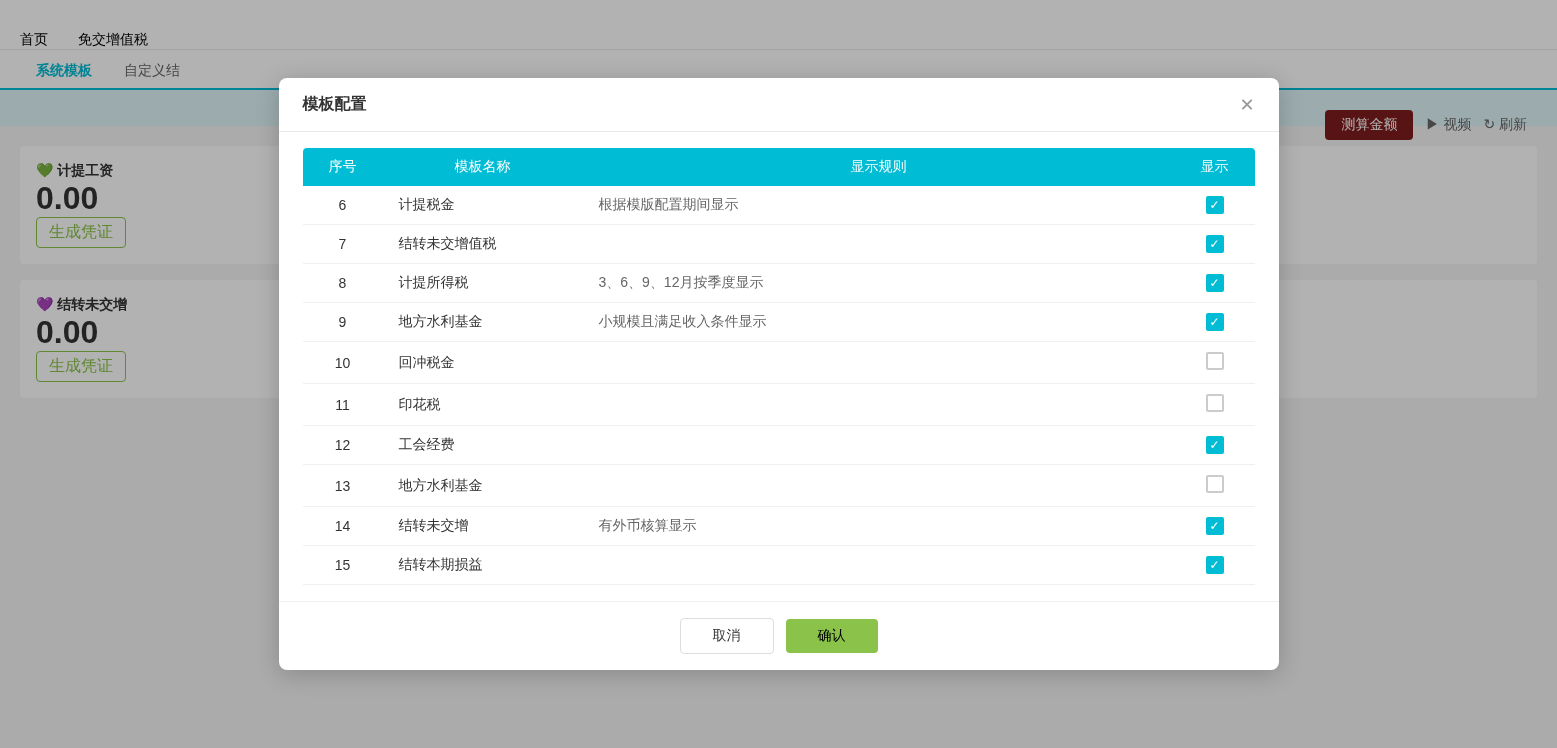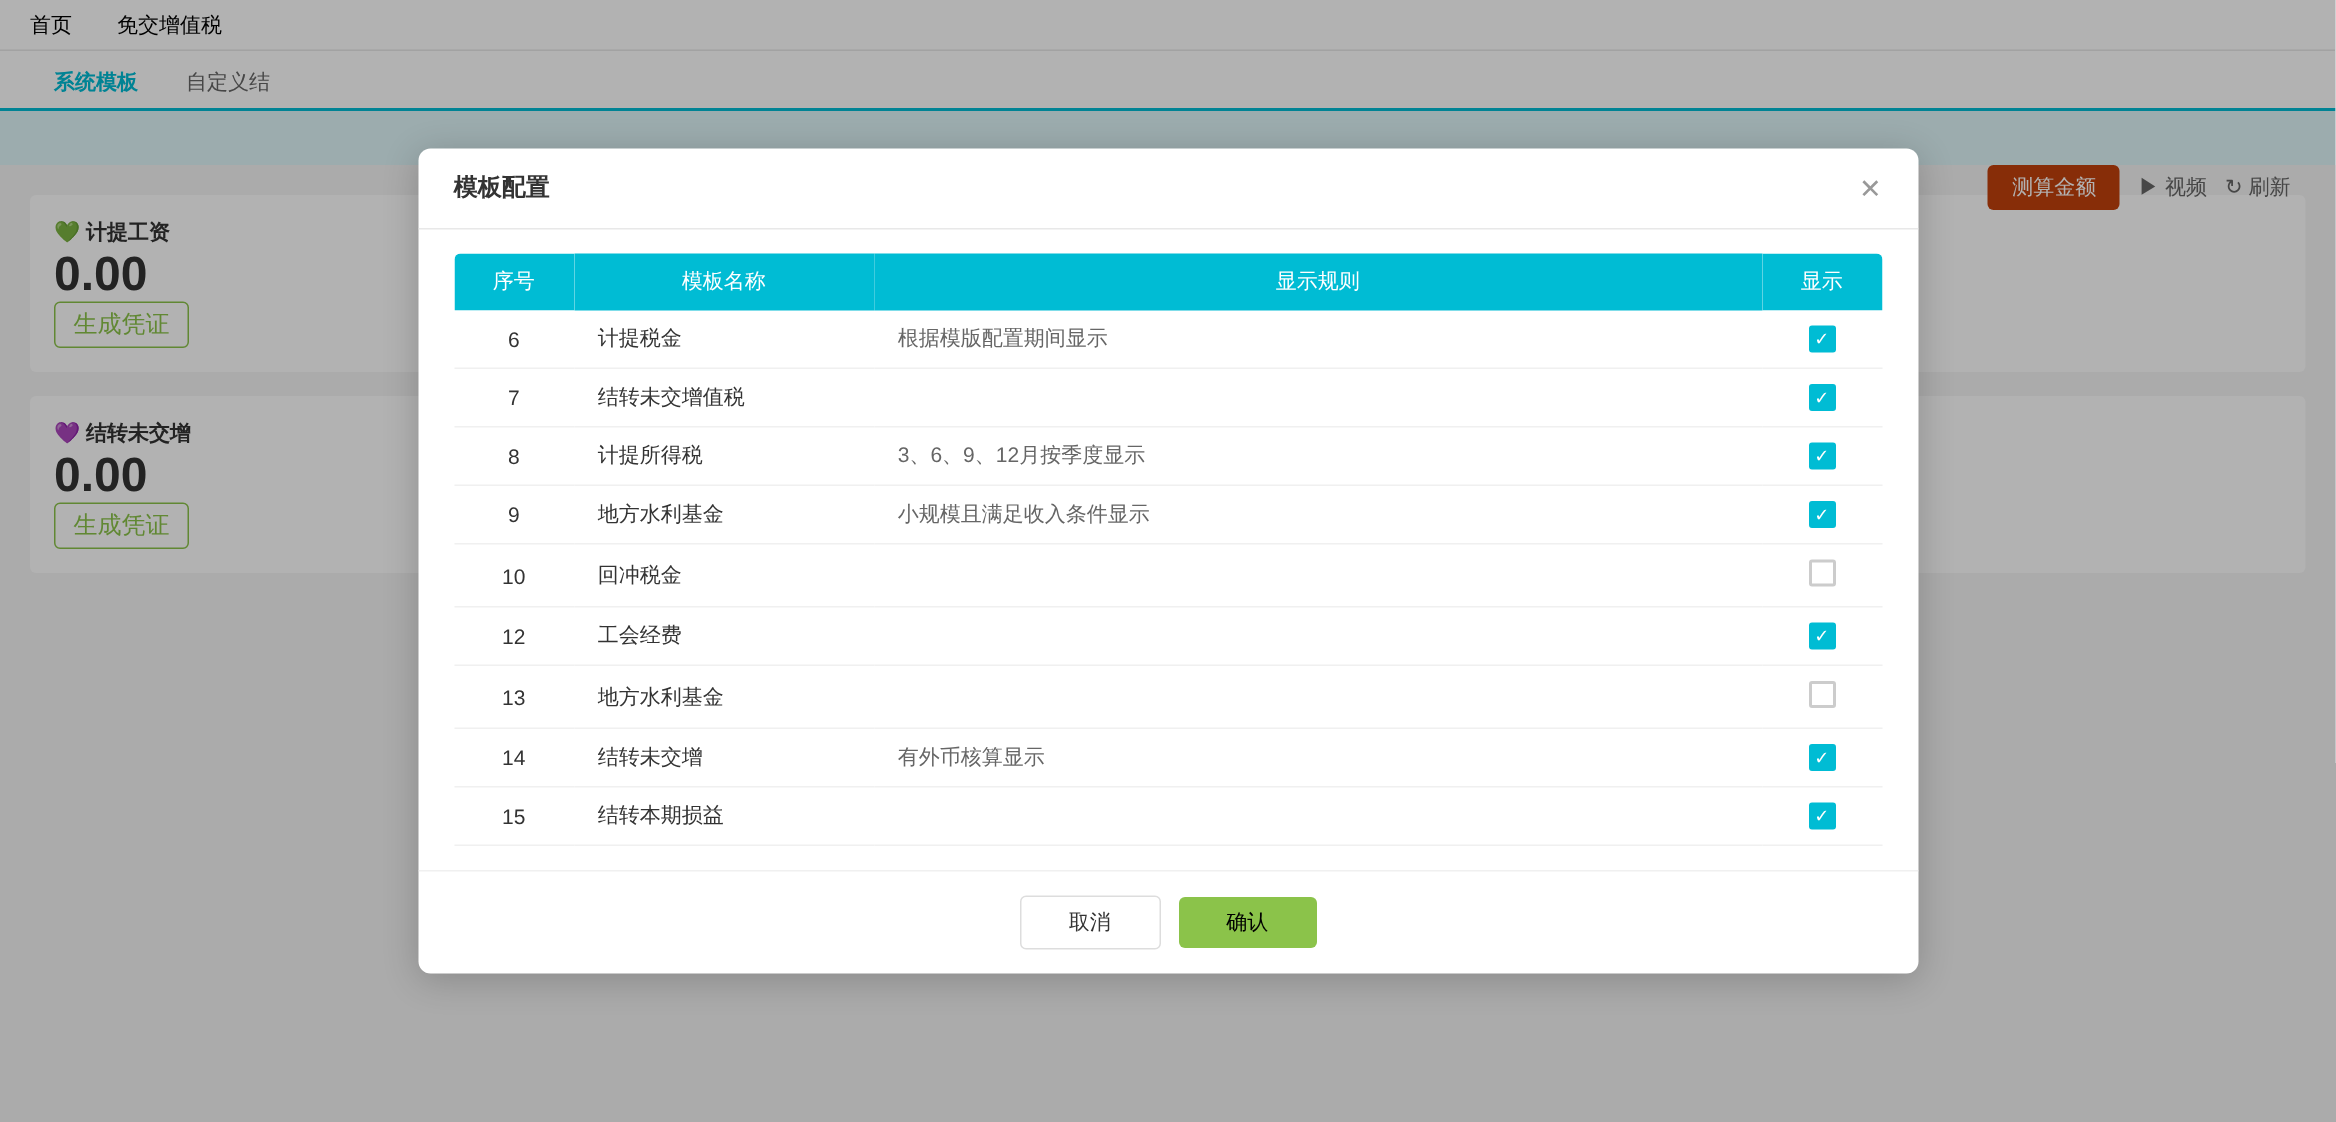--- a/index.html
+++ b/index.html
@@ -17,23 +17,23 @@
     .bg-page {
       width: 100%;
       height: 100%;
       background: #f5f5f5;
       position: absolute;
       top: 0; left: 0;
     }
 
     .top-nav {
       background: #fff;
-      height: 34px;
-      display: flex;
-      align-items: center;
+      height: 50px;
+      display: flex;
+      align-items: flex-end;
       padding: 0 20px;
       gap: 30px;
       border-bottom: 1px solid #e8e8e8;
       font-family: Liberation Mono, monospace;
     }
 
     .tab-bar {
       background: #fff;
       height: 40px;
       display: flex;
@@ -93,21 +93,21 @@
       border: 1px solid #8bc34a;
       color: #8bc34a;
       background: #fff;
       padding: 4px 12px;
       border-radius: 4px;
       cursor: pointer;
       font-size: 16px;
     }
 
     .btn-calc {
-      background: #c2410c;
+      background: #7f1d1d;
       color: #fff;
       border: none;
       padding: 6px 16px;
       border-radius: 4px;
       cursor: pointer;
       font-size: 14px;
     }
 
     .right-btns {
       position: absolute;
@@ -369,20 +369,26 @@
               <td style="color: rgb(102, 102, 102);">小规模且满足收入条件显示</td>
               <td><div class="custom-checkbox checked"></div></td>
             </tr>
             <tr>
               <td>10</td>
               <td>回冲税金</td>
               <td style="color: rgb(102, 102, 102);"></td>
               <td><div class="custom-checkbox"></div></td>
             </tr>
             <tr>
+              <td>11</td>
+              <td>印花税</td>
+              <td style="color: rgb(102, 102, 102);"></td>
+              <td><div class="custom-checkbox"></div></td>
+            </tr>
+            <tr>
               <td>12</td>
               <td>工会经费</td>
               <td style="color: rgb(102, 102, 102);"></td>
               <td><div class="custom-checkbox checked"></div></td>
             </tr>
             <tr>
               <td>13</td>
               <td>地方水利基金</td>
               <td style="color: rgb(102, 102, 102);"></td>
               <td><div class="custom-checkbox"></div></td>

